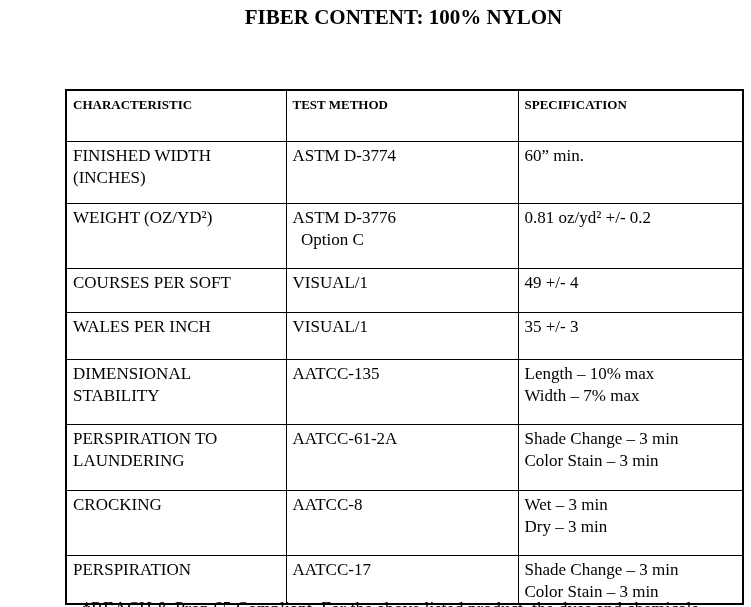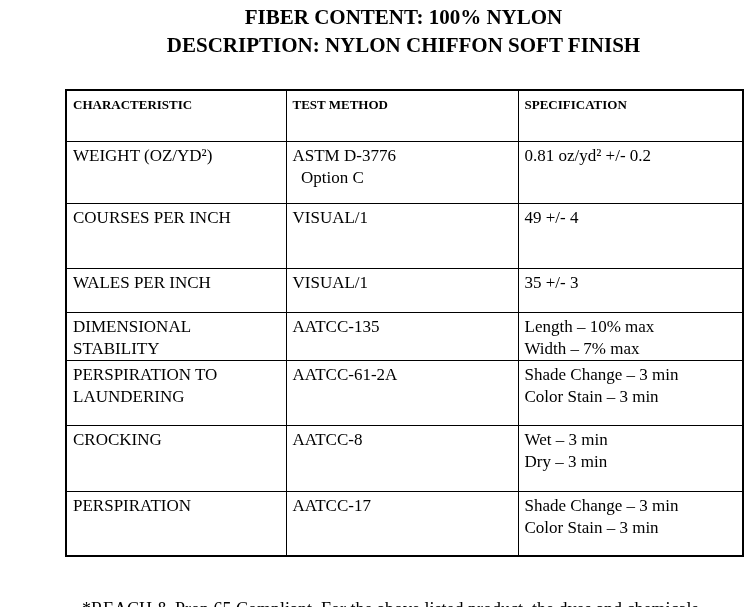--- a/index.html
+++ b/index.html
@@ -79,45 +79,50 @@
     white-space: nowrap;
   }
 </style>
 </head>
 <body>
 
 <div class="page">
 
   <div class="titles">
     <div class="title-line">FIBER CONTENT: 100% NYLON</div>
-    <div class="title-line">DESCRIPTION: NYLON CHIFFON SOFT FINISH</div>
   </div>
 
   <table class="spec-table">
     <colgroup>
       <col class="col-characteristic">
       <col class="col-test-method">
       <col class="col-specification">
     </colgroup>
     <thead>
       <tr>
         <th>CHARACTERISTIC</th>
         <th>TEST METHOD</th>
         <th>SPECIFICATION</th>
       </tr>
     </thead>
     <tbody>
         <tr>
+          <td>FINISHED WIDTH
+(INCHES)</td>
+          <td>ASTM D-3774</td>
+          <td>60” min.</td>
+        </tr>
+        <tr>
           <td>WEIGHT (OZ/YD²)</td>
           <td>ASTM D-3776
 &nbsp;&nbsp;Option C</td>
           <td>0.81 oz/yd² +/- 0.2</td>
         </tr>
         <tr>
-          <td>COURSES PER INCH</td>
+          <td>COURSES PER SOFT</td>
           <td>VISUAL/1</td>
           <td>49 +/- 4</td>
         </tr>
         <tr>
           <td>WALES PER INCH</td>
           <td>VISUAL/1</td>
           <td>35 +/- 3</td>
         </tr>
         <tr>
           <td>DIMENSIONAL

